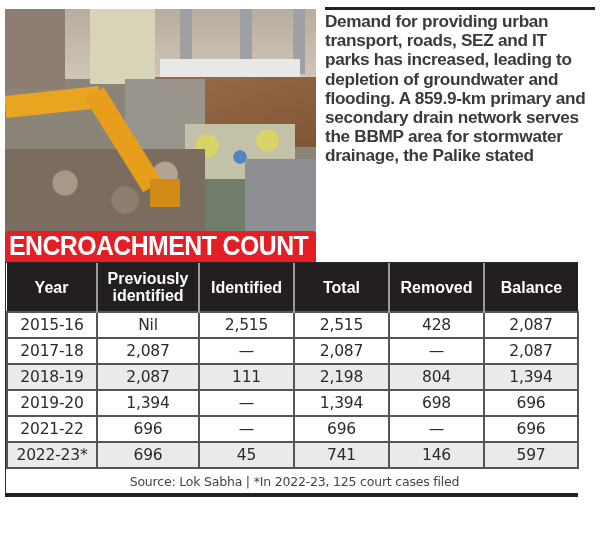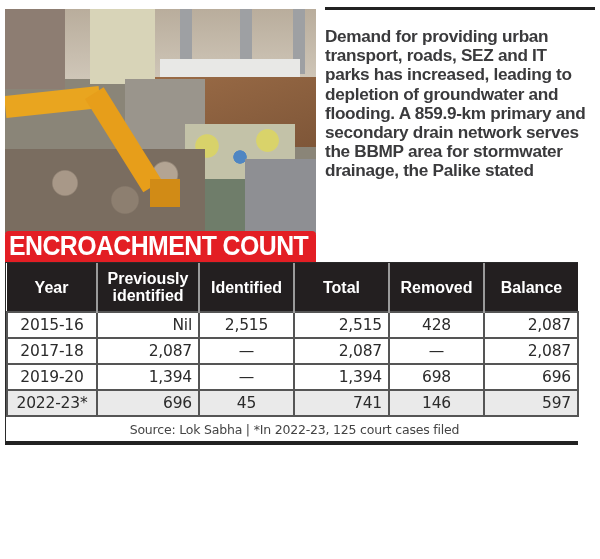--- a/index.html
+++ b/index.html
@@ -13,32 +13,32 @@
   .photo .dirt { position: absolute; left: 150px; top: 68px; width: 161px; height: 70px; background: linear-gradient(160deg,#9a6b46,#7e5638); }
   .photo .rubble { position: absolute; left: 0; top: 140px; width: 200px; height: 85px; background: radial-gradient(circle at 30% 40%, #a89888 0 8%, transparent 9%), radial-gradient(circle at 60% 60%, #8d7f70 0 10%, transparent 11%), radial-gradient(circle at 80% 30%, #b3a493 0 7%, transparent 8%), #7a6d60; }
   .photo .rubble2 { position: absolute; left: 120px; top: 70px; width: 80px; height: 90px; background: #9a958c; }
   .photo .water { position: absolute; left: 150px; top: 150px; width: 120px; height: 75px; background: #6f7d6a; }
   .photo .bags { position: absolute; left: 180px; top: 115px; width: 110px; height: 55px; background: radial-gradient(circle at 20% 40%, #d8d26a 0 12%, transparent 13%), radial-gradient(circle at 50% 60%, #4f86c2 0 10%, transparent 11%), radial-gradient(circle at 75% 30%, #d9d36a 0 12%, transparent 13%), #c3c2a8; }
   .photo .rocks-r { position: absolute; left: 240px; top: 150px; width: 71px; height: 75px; background: #8e8f93; }
   .photo .arm1 { position: absolute; left: 0; top: 82px; width: 95px; height: 22px; background: #e9a51f; transform: rotate(-6deg); }
   .photo .arm2 { position: absolute; left: 80px; top: 90px; width: 22px; height: 110px; background: #e79e1a; transform: rotate(-32deg); transform-origin: top left; }
   .photo .bucket { position: absolute; left: 145px; top: 170px; width: 30px; height: 28px; background: #d18b16; }
 
-  .intro { position: absolute; left: 325px; top: 7px; width: 270px; color: #3a3a3c; font-family: "Liberation Sans", sans-serif; font-weight: bold; font-size: 17.2px; line-height: 19.2px; letter-spacing: -0.3px; border-top: 3px solid #222; padding-top: 17px; }
+  .intro { position: absolute; left: 325px; top: 7px; width: 270px; color: #3a3a3c; font-family: "Liberation Sans", sans-serif; font-weight: bold; font-size: 17.2px; line-height: 19.2px; letter-spacing: -0.3px; border-top: 3px solid #222; padding-top: 2px; }
 
   .banner { position: absolute; left: 5px; top: 231px; width: 311px; height: 31px; background: #e31e24; border-radius: 4px 4px 0 0; }
   .banner span { position: absolute; left: 4px; top: 0; font-family: "Liberation Sans", sans-serif; font-weight: bold; font-size: 27px; line-height: 31px; color: #ffffff; letter-spacing: -0.6px; transform: scaleX(0.92); transform-origin: left center; white-space: nowrap; }
 
   .table-wrap { position: absolute; left: 5px; top: 262px; width: 571px; border: 1px solid #2a2a2a; border-bottom: 4px solid #222; background: #ffffff; }
   table { border-collapse: collapse; width: 571px; table-layout: fixed; font-family: "DejaVu Sans", sans-serif; }
   th { background: #231f20; color: #ffffff; font-family: "Liberation Sans", sans-serif; font-weight: bold; font-size: 16px; line-height: 17px; height: 48px; padding: 0; border-left: 2px solid #9a9a9a; }
   th:first-child { border-left: none; }
   td { height: 24px; border: 2px solid #555; font-size: 15.5px; color: #2b2b2b; padding: 0 6px; white-space: nowrap; letter-spacing: -0.2px; }
   td.c { text-align: center; }
-  td.l { text-align: right; }
+  td.l { text-align: center; }
   tr.alt td { background: #eaeaea; }
   td.yr { text-align: center; padding: 0 2px; }
   tr.foot td { border: none; border-top: 2px solid #555; height: 24px; text-align: center; font-size: 12.5px; color: #444; padding-right: 2px; background: #fff; }
 </style>
 </head>
 <body>
 
 <div class="photo">
   <div class="sky"></div>
   <div class="bldg1"></div>
@@ -97,26 +97,42 @@
         <td class="l">2,087</td>
       </tr>
       <tr>
         <td class="yr">2017-18</td>
         <td class="l">2,087</td>
         <td class="c">—</td>
         <td class="l">2,087</td>
         <td class="c">—</td>
         <td class="l">2,087</td>
       </tr>
+      <tr class="alt">
+        <td class="yr">2018-19</td>
+        <td class="l">2,087</td>
+        <td class="c">111</td>
+        <td class="l">2,198</td>
+        <td class="c">804</td>
+        <td class="l">1,394</td>
+      </tr>
       <tr>
         <td class="yr">2019-20</td>
         <td class="l">1,394</td>
         <td class="c">—</td>
         <td class="l">1,394</td>
         <td class="c">698</td>
+        <td class="l">696</td>
+      </tr>
+      <tr>
+        <td class="yr">2021-22</td>
+        <td class="l">696</td>
+        <td class="c">—</td>
+        <td class="l">696</td>
+        <td class="c">—</td>
         <td class="l">696</td>
       </tr>
       <tr class="alt">
         <td class="yr">2022-23*</td>
         <td class="l">696</td>
         <td class="c">45</td>
         <td class="l">741</td>
         <td class="c">146</td>
         <td class="l">597</td>
       </tr>

